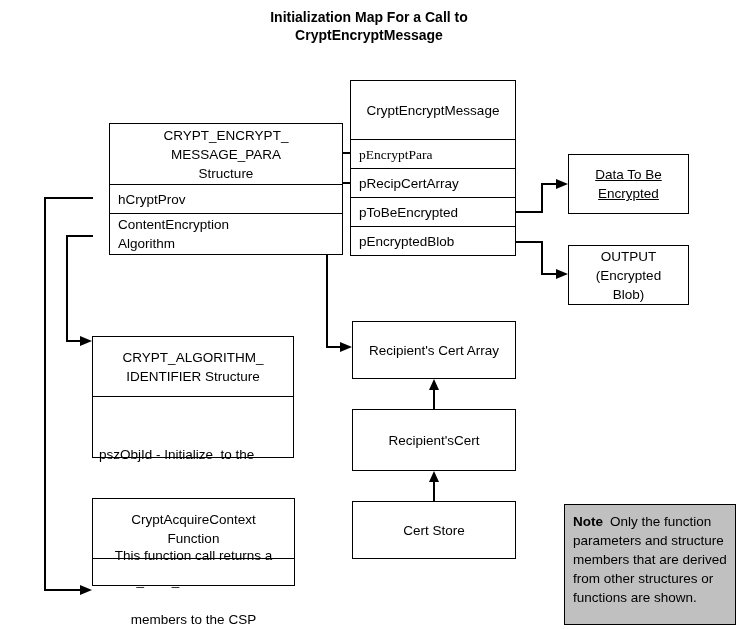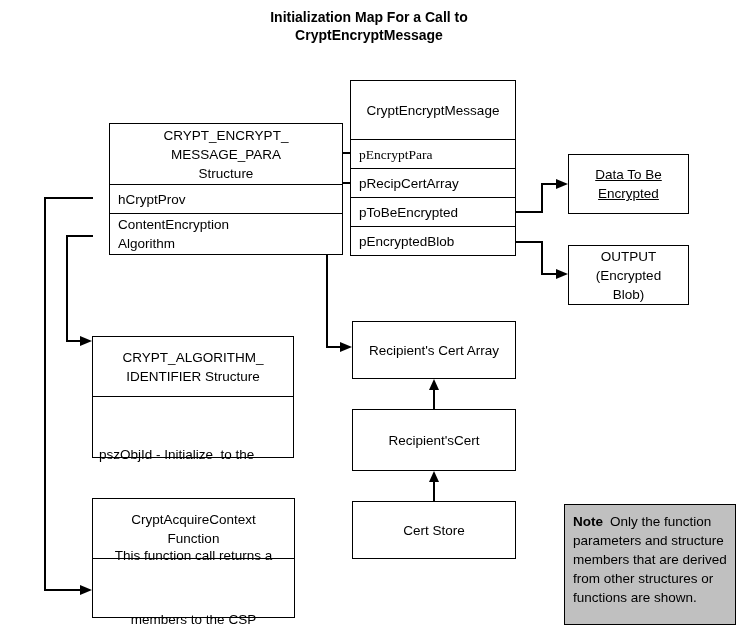--- a/index.html
+++ b/index.html
@@ -162,21 +162,21 @@
       <span class="blk">CRYPT_ALGORITHM_</span>
       <span class="blk">IDENTIFIER Structure</span>
     </div>
     <div class="body-left" style="height:61px;">
       <span class="blk">pszObjId - Initialize  to the</span>
       <span class="blk">desired algorithm; e.g.,</span>
       <span class="blk">szOID_RSA_RC4</span>
     </div>
   </div>
 
-  <div class="box" style="left:92px;top:498px;width:203px;height:120px;">
+  <div class="box" style="left:92px;top:498px;width:203px;height:88px;">
     <div class="hdr center" style="height:59px;">
       <span class="blk">CryptAcquireContext</span>
       <span class="blk">Function</span>
     </div>
     <div class="body-center" style="height:59px;gap:44px;">
       <span class="blk">This function call returns a</span>
       <span class="blk">members to the CSP</span>
     </div>
   </div>
 

